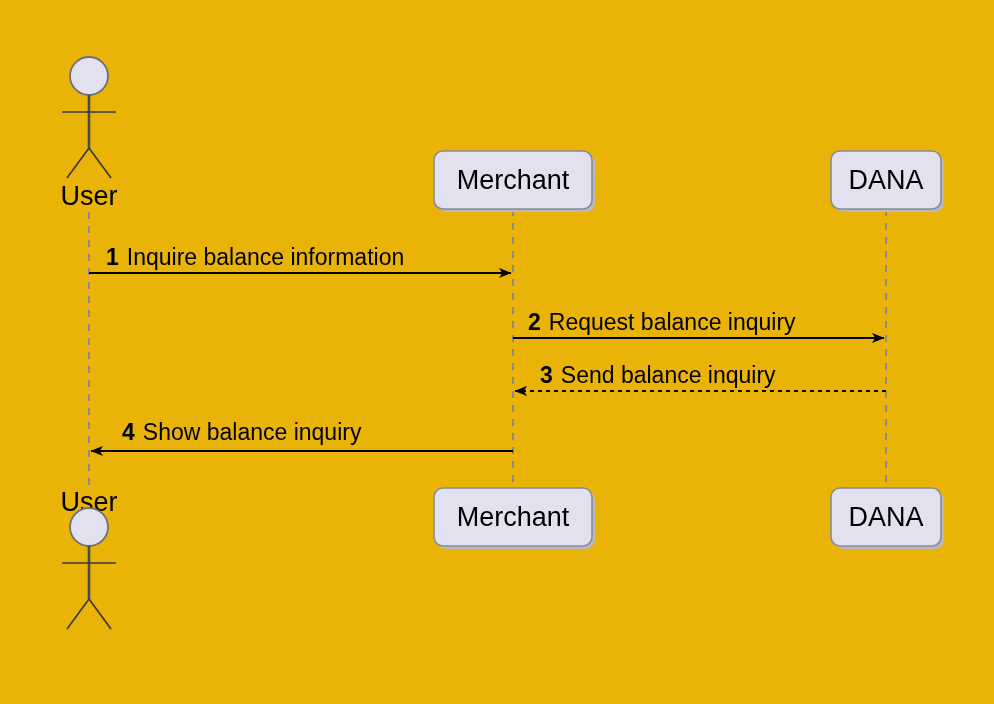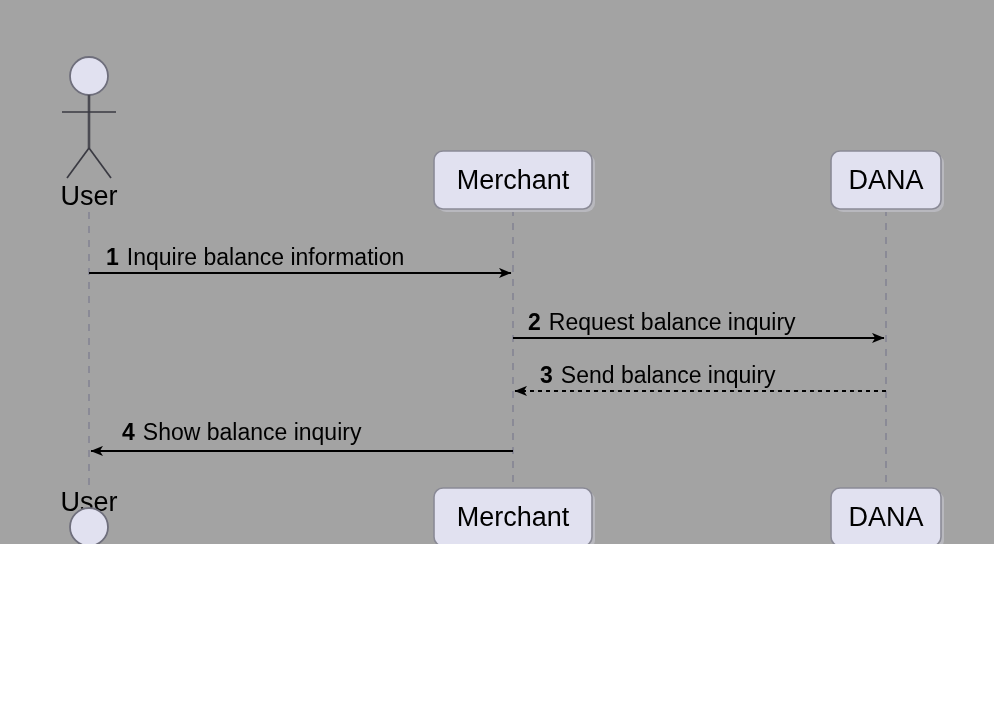--- a/index.html
+++ b/index.html
@@ -8,22 +8,22 @@
     padding: 0;
     background: #ffffff;
   }
   body {
     font-family: "Liberation Sans", sans-serif;
     -webkit-font-smoothing: antialiased;
   }
   #canvas {
     position: relative;
     width: 994px;
-    height: 544px;
-    background: #a3a3a3;
+    height: 704px;
+    background: #eab308;
     overflow: hidden;
   }
   #diagram-svg {
     position: absolute;
     left: 0;
     top: 0;
     width: 994px;
     height: 704px;
     display: block;
   }

